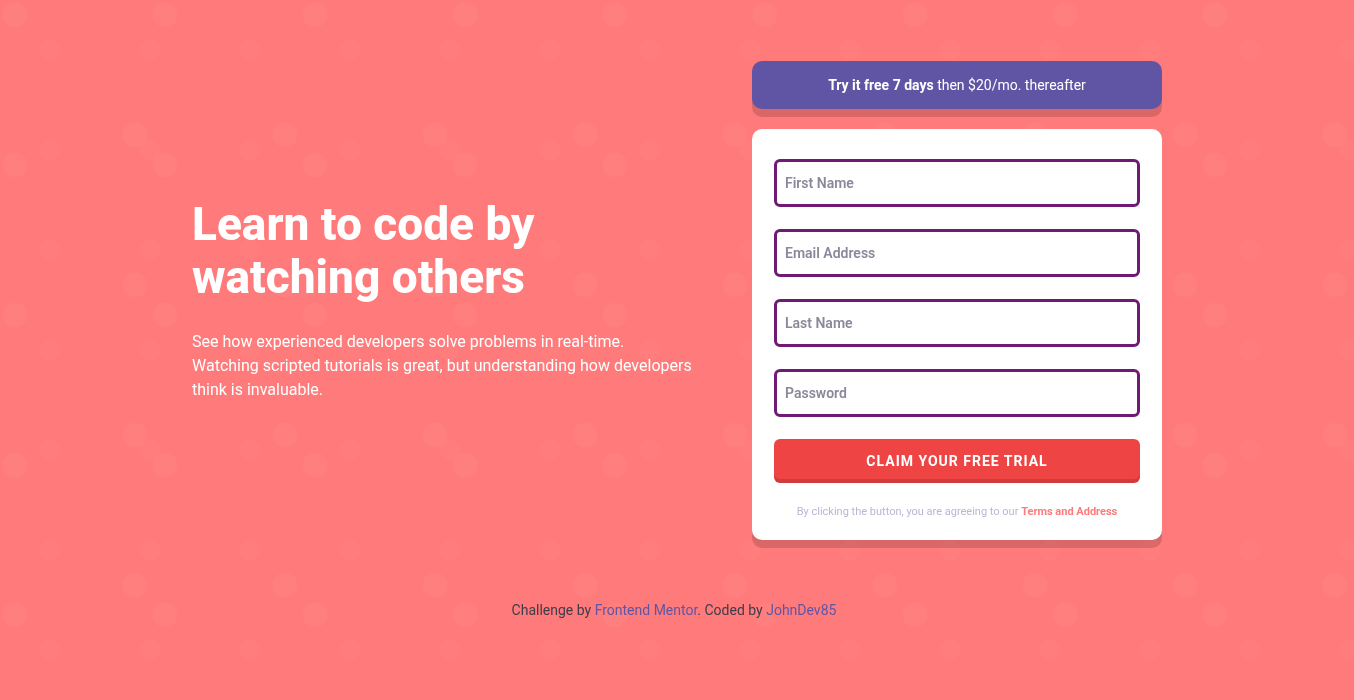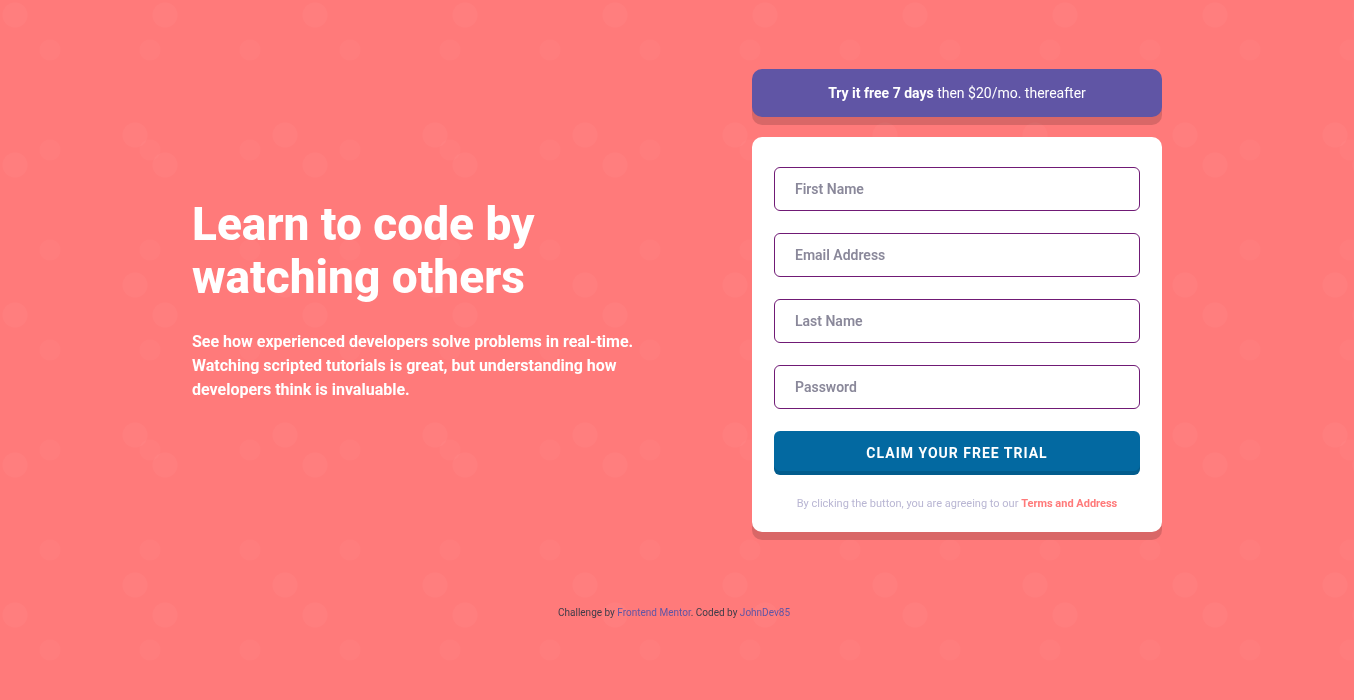--- a/index.html
+++ b/index.html
@@ -46,21 +46,21 @@
   }
   .left h1 {
     font-size: 46px;
     font-weight: 800;
     line-height: 1.15;
     margin-bottom: 26px;
   }
   .left p {
     font-size: 16px;
     line-height: 1.5;
-    font-weight: 700;
+    font-weight: 400;
   }
 
   .right {
     width: 410px;
     display: flex;
     flex-direction: column;
     gap: 20px;
   }
 
   .banner {
@@ -79,37 +79,37 @@
     border-radius: 10px;
     padding: 30px 22px 22px;
     box-shadow: 0 8px 0 rgba(0,0,0,0.15);
     display: flex;
     flex-direction: column;
     gap: 22px;
   }
 
   .field {
     width: 100%;
-    padding: 13px 20px;
+    padding: 13px 8px;
     font-size: 14px;
     font-weight: 700;
     color: #3e3c49;
-    border: 1px solid #701a75;
+    border: 3px solid #701a75;
     border-radius: 6px;
     outline: none;
     background: #fff;
   }
   .field::placeholder {
     color: #8a889a;
     font-weight: 600;
   }
 
   .submit-btn {
     width: 100%;
-    background: #0369a1;
+    background: #ef4444;
     color: #fff;
     border: none;
     border-radius: 6px;
     padding: 14px 26px;
     font-size: 14px;
     font-weight: 700;
     letter-spacing: 1px;
     text-transform: uppercase;
     cursor: pointer;
     box-shadow: inset 0 -4px 0 rgba(0,0,0,0.12);
@@ -125,21 +125,21 @@
     font-weight: 700;
     text-decoration: none;
   }
 
   .attribution {
     position: absolute;
     bottom: 82px;
     left: 0;
     right: 6px;
     text-align: center;
-    font-size: 10px;
+    font-size: 14px;
     color: #3e3c49;
   }
   .attribution .link {
     color: #6055a5;
     text-decoration: none;
   }
 </style>
 </head>
 <body>
 

